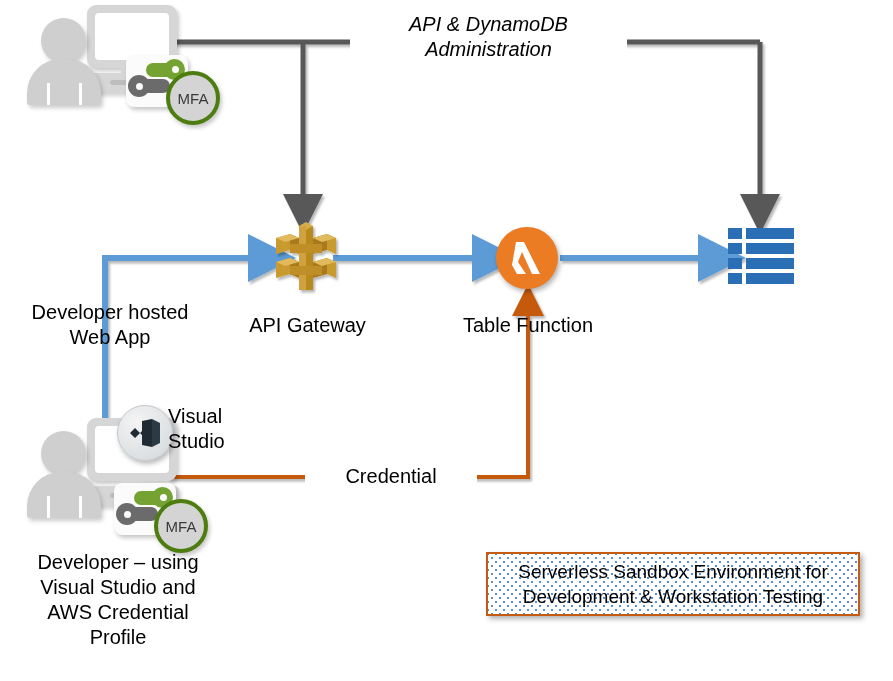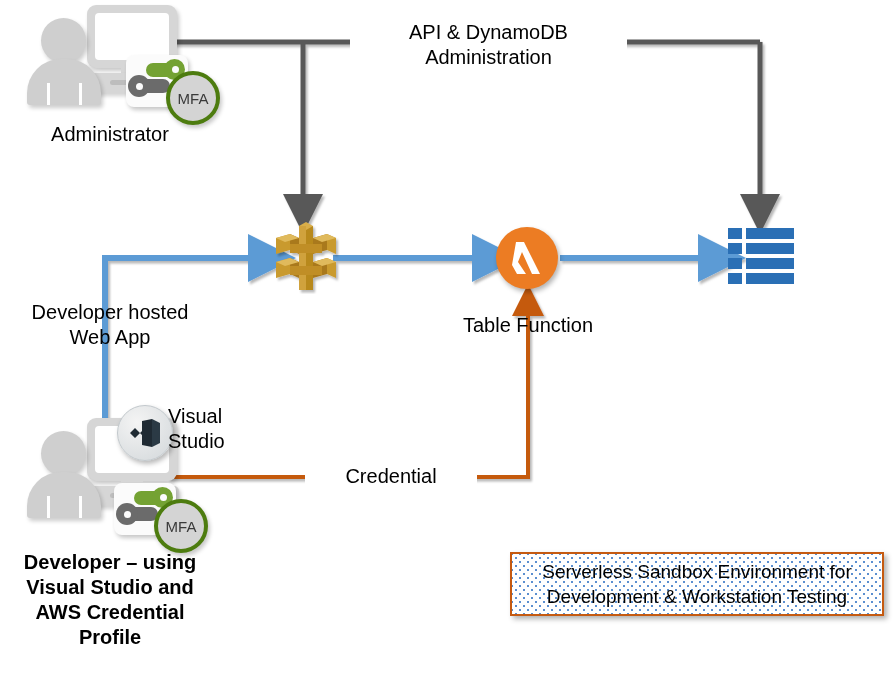--- a/index.html
+++ b/index.html
@@ -216,23 +216,22 @@
     </div>
   </div>
   <div class="node" style="left:126px; top:55px;">
     <div class="mfa-badge">
       <div class="mfa-card"></div>
       <div class="mfa-key-green"></div>
       <div class="mfa-key-gray"></div>
       <div class="mfa-circle">MFA</div>
     </div>
   </div>
-  <div class="label" style="left:0px; top:122px; width:220px;">Administrator</div>
-
-  <div class="label edge-label" style="left:350px; top:20px; width:265px;">API &amp; DynamoDB
+
+  <div class="label edge-label" style="left:350px; top:12px; width:265px;font-style:italic;">API &amp; DynamoDB
 Administration</div>
 
   <div class="label" style="left:0px; top:300px; width:220px;">Developer hosted
 Web App</div>
 
   <div class="node" style="left:270px; top:222px;">
     <svg class="apigw" width="72" height="72" viewBox="0 0 72 72">
       <g filter="url(#softshadow)">
         <rect x="29" y="4" width="14" height="64" fill="#b8891f"></rect>
         <polygon points="29,4 36,0 43,4 36,8" fill="#d9ae4a"></polygon>
@@ -247,20 +246,21 @@
         <polygon points="20,36 29,40 29,56 20,52" fill="#a9791b"></polygon>
         <polygon points="6,40 20,36 29,40 15,44" fill="#e0ba5b"></polygon>
         <polygon points="43,40 57,36 57,52 43,56" fill="#a9791b"></polygon>
         <polygon points="57,36 66,40 66,56 57,52" fill="#c99a2e"></polygon>
         <polygon points="43,40 57,36 66,40 52,44" fill="#e0ba5b"></polygon>
         <rect x="20" y="22" width="32" height="9" fill="#c08e26"></rect>
         <rect x="20" y="44" width="32" height="9" fill="#c08e26"></rect>
       </g>
     </svg>
   </div>
+  <div class="label" style="left:225px; top:313px; width:165px;">API Gateway</div>
 
   <div class="node" style="left:496px; top:227px;">
     <div class="lambda">
       <svg width="36" height="38" viewBox="0 0 36 38">
         <path d="M7,3 L15,3 L31,35 L23,35 L13,13 L9,23 L17,35 L8,35 L3,26 Z" fill="#ffffff"></path>
       </svg>
     </div>
   </div>
   <div class="label" style="left:438px; top:313px; width:180px;">Table Function</div>
 
@@ -302,25 +302,25 @@
 
   <div class="node" style="left:114px; top:483px;">
     <div class="mfa-badge">
       <div class="mfa-card"></div>
       <div class="mfa-key-green"></div>
       <div class="mfa-key-gray"></div>
       <div class="mfa-circle">MFA</div>
     </div>
   </div>
 
-  <div class="label" style="left:0px; top:550px; width:220px;font-weight:bold;">Developer – using
+  <div class="label" style="left:8px; top:550px; width:220px;">Developer – using
 Visual Studio and
 AWS Credential
 Profile</div>
 
   <div class="label edge-label" style="left:305px; top:464px; width:160px;">Credential</div>
 
-  <div class="legend" style="left:486px; top:552px; width:370px; height:60px;margin-left:24px;">
+  <div class="legend" style="left:486px; top:552px; width:370px; height:60px;">
     <span>Serverless Sandbox Environment for
 Development &amp; Workstation Testing</span>
   </div>
 
 </div>
 
 </body></html>

